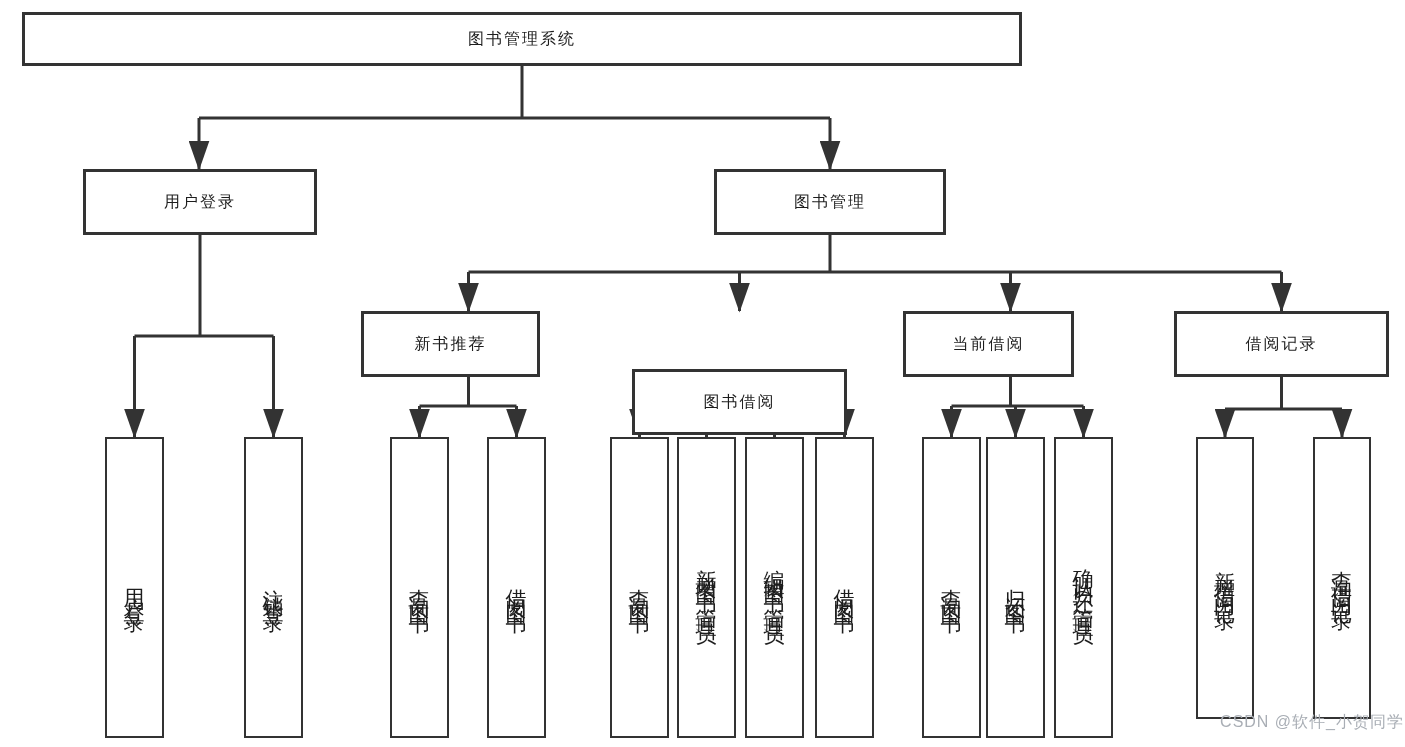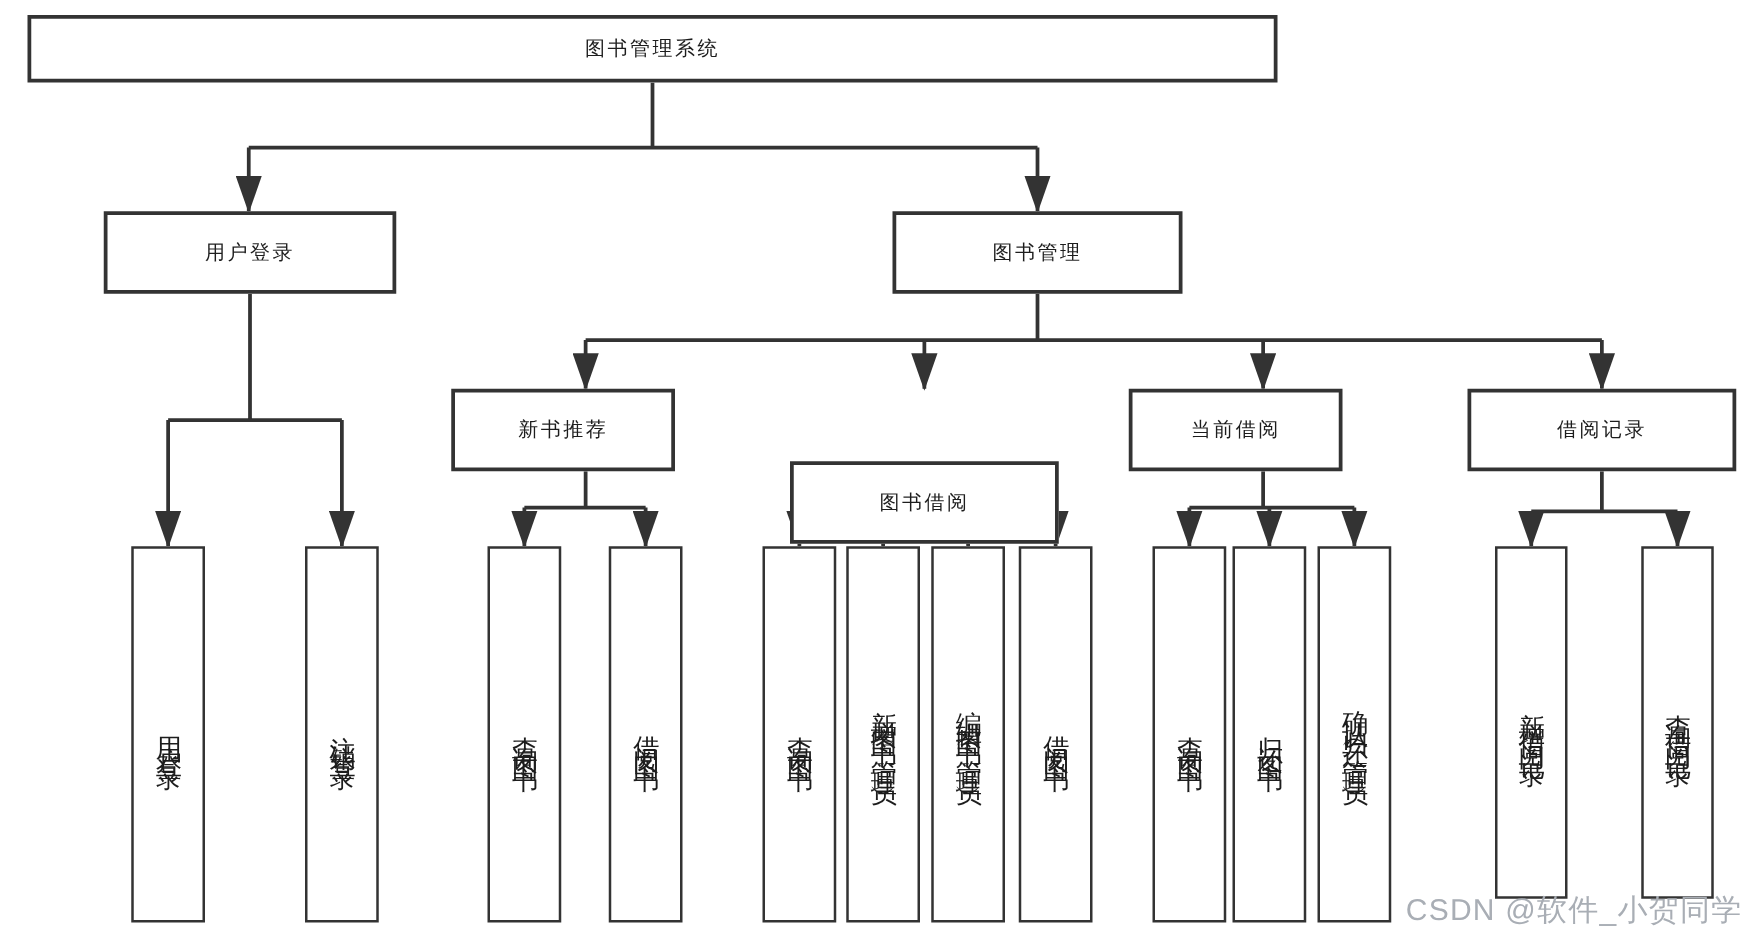--- a/index.html
+++ b/index.html
@@ -54,23 +54,23 @@
     color: var(--text);
     font-size: 21px;
     writing-mode: vertical-rl;
     text-orientation: mixed;
     letter-spacing: 8px;
     line-height: 1;
   }
 
   .watermark {
     position: absolute;
-    right: 11px;
+    right: 1px;
     top: 712px;
-    font-size: 24px;
+    font-size: 16px;
     color: var(--wm);
     letter-spacing: 1px;
     white-space: nowrap;
     z-index: 5;
   }
 </style>
 </head>
 <body>
 
 <div class="canvas">

